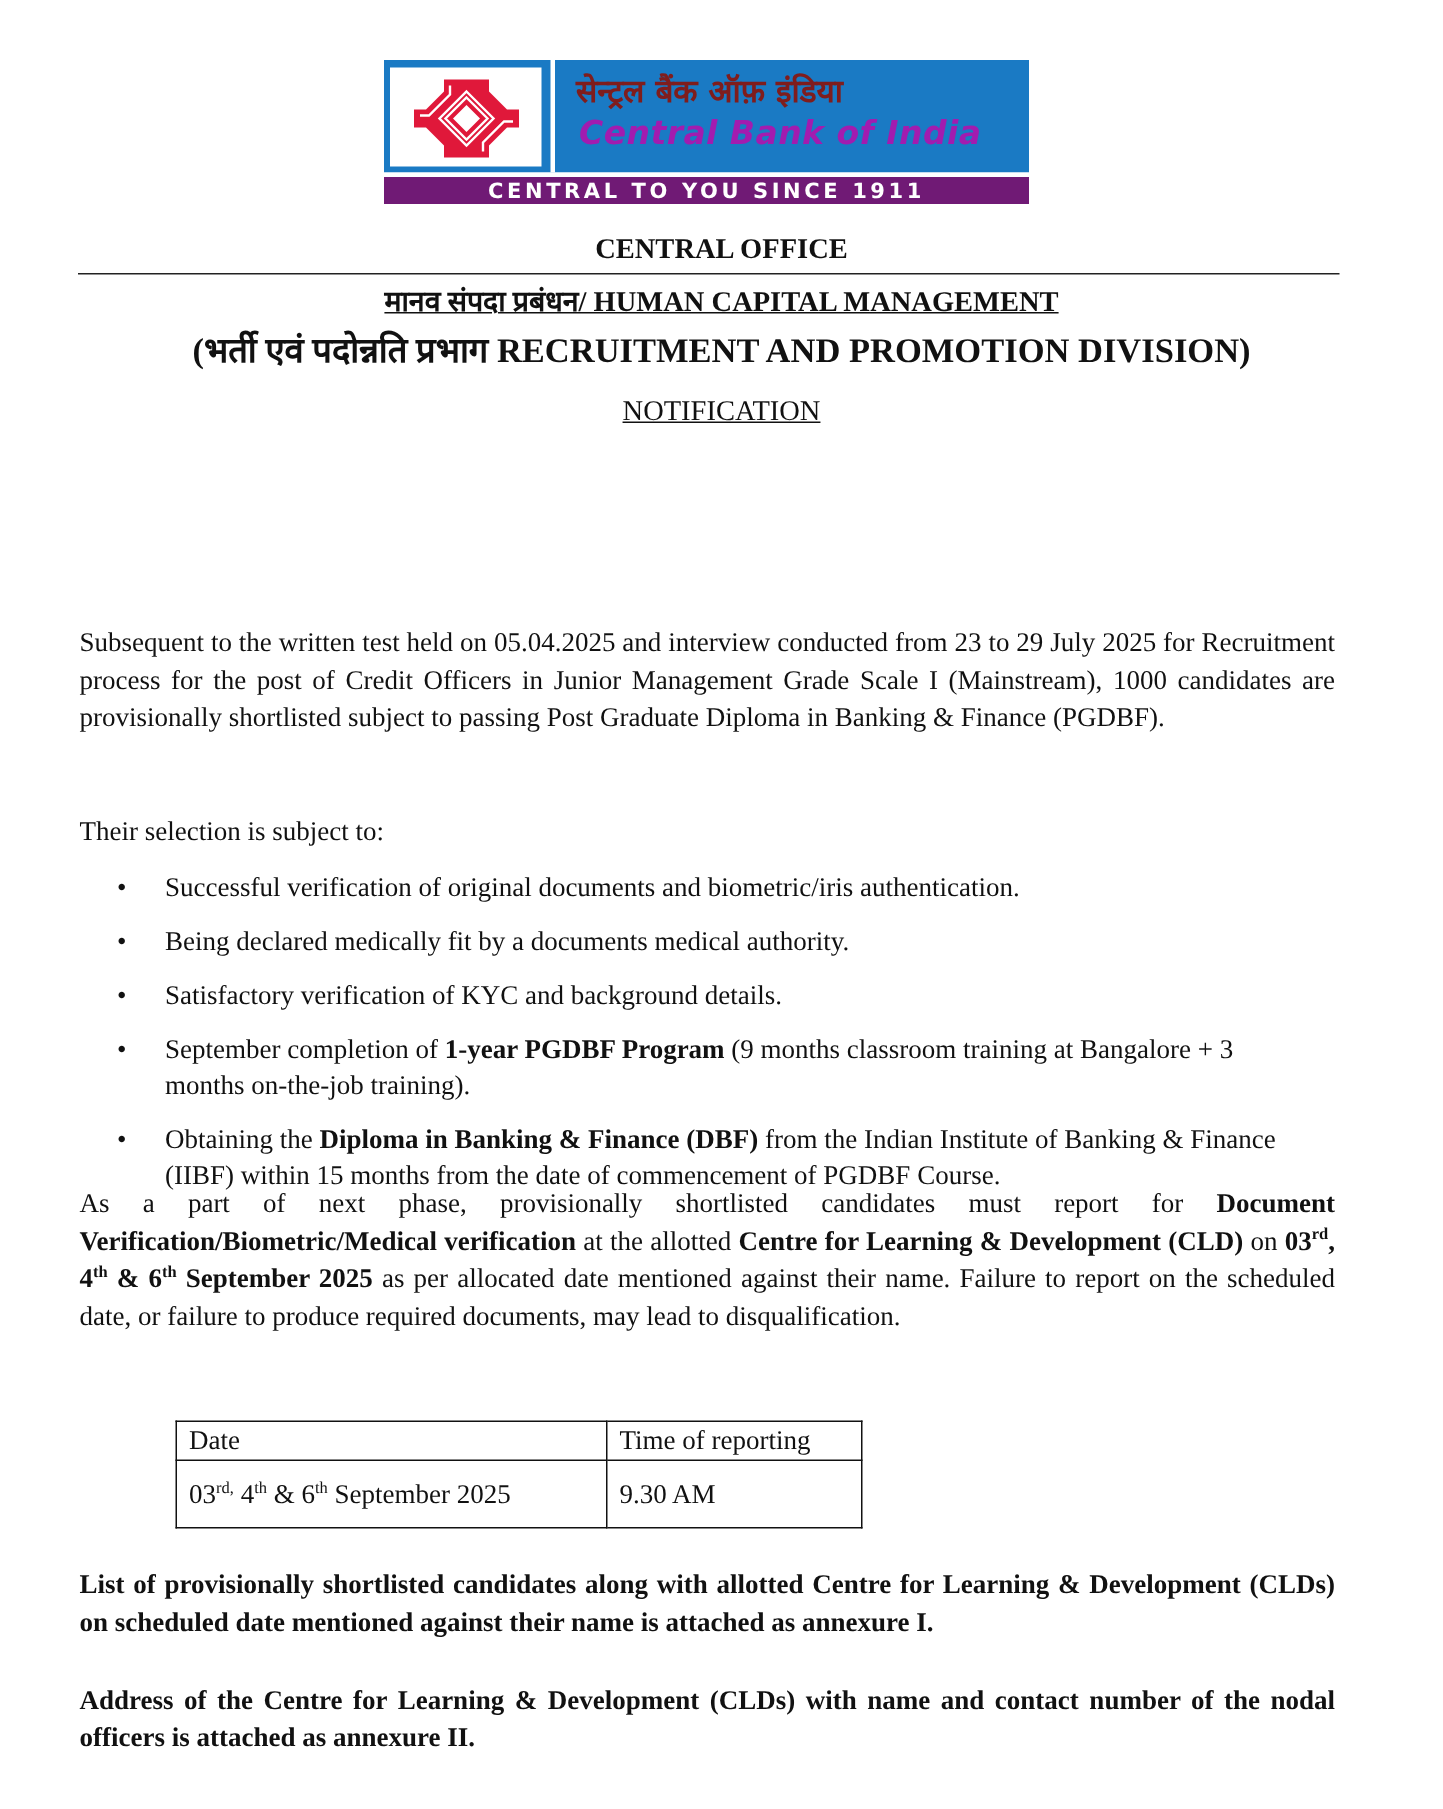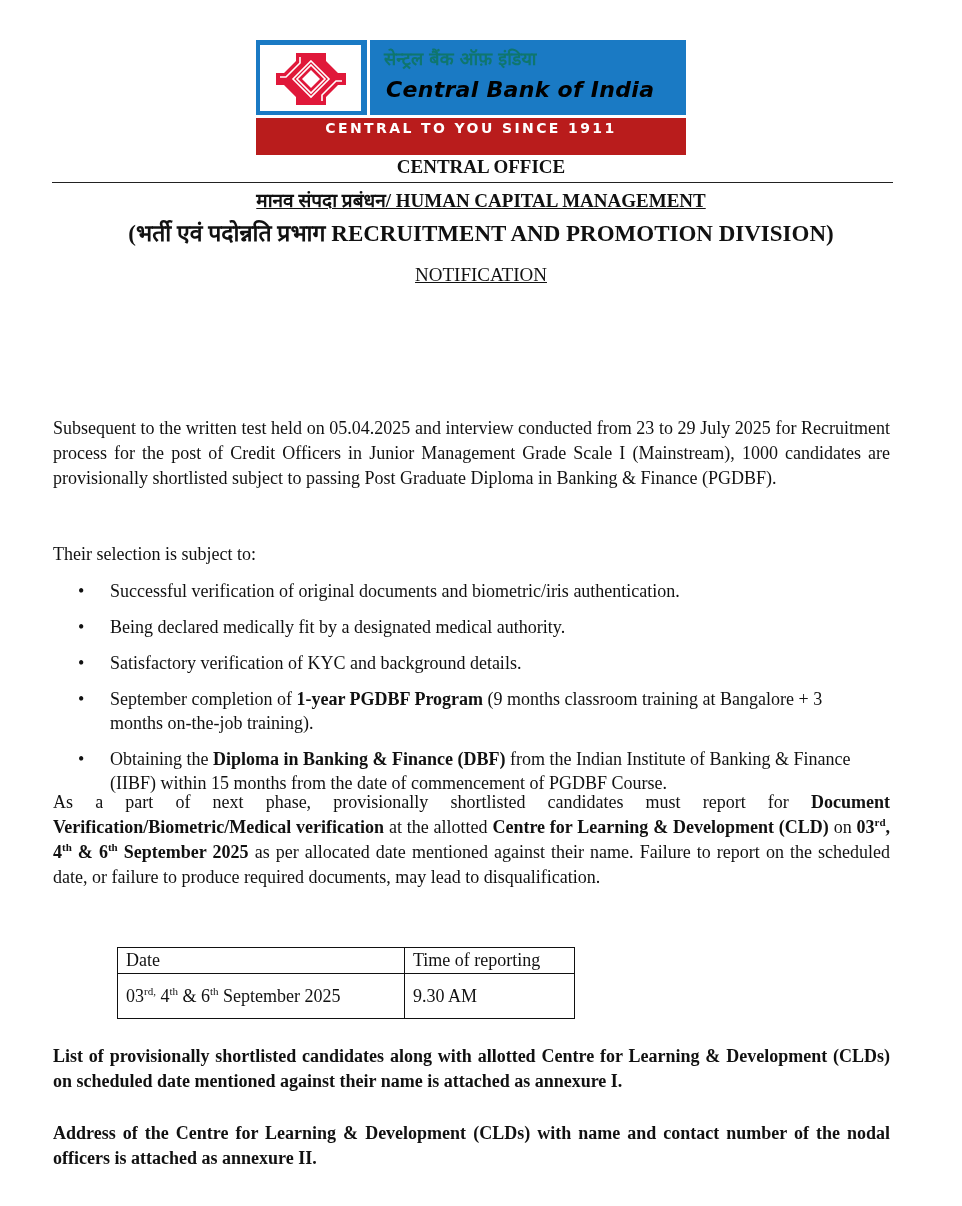--- a/index.html
+++ b/index.html
@@ -6,26 +6,26 @@
   body { width: 962px; height: 1206px; position: relative; overflow: hidden;
          font-family: "Liberation Serif", serif; color: #111; }
   .page { position: absolute; left: 0; top: 0; width: 962px; height: 1206px; }
 
   
   .logo { position: absolute; left: 256px; top: 40px; width: 430px; height: 98px; }
   .logo-top { position: absolute; left: 0; top: 0; width: 430px; height: 75px; background: #1a7ac4; }
   .logo-emblem-box { position: absolute; left: 4px; top: 5px; width: 101px; height: 66px; background: #ffffff; }
   .logo-divider { position: absolute; left: 111px; top: 0; width: 3px; height: 75px; background: #ffffff; }
   .logo-white-strip { position: absolute; left: 0; top: 75px; width: 430px; height: 3px; background: #ffffff; }
-  .logo-bottom { position: absolute; left: 0; top: 78px; width: 430px; height: 37px; background: #b91c1c;
+  .logo-bottom { position: absolute; left: 0; top: 78px; width: 430px; height: 18px; background: #701a75;
                  color: #fff; font-family: "DejaVu Sans", sans-serif; font-weight: bold; font-size: 14px;
                  letter-spacing: 2.4px; text-align: center; line-height: 20px; }
-  .logo-hindi { position: absolute; left: 128px; top: 6px; color: #0f766e; font-family: "DejaVu Sans", sans-serif;
-                font-weight: bold; font-size: 18px; white-space: nowrap; }
-  .logo-english { position: absolute; left: 130px; top: 37px; color: #000000; font-family: "DejaVu Sans", sans-serif;
+  .logo-hindi { position: absolute; left: 128px; top: 6px; color: #7f1d1d; font-family: "DejaVu Sans", sans-serif;
+                font-weight: bold; font-size: 21px; white-space: nowrap; }
+  .logo-english { position: absolute; left: 130px; top: 37px; color: #a21caf; font-family: "DejaVu Sans", sans-serif;
                   font-weight: bold; font-style: italic; font-size: 22px; white-space: nowrap; letter-spacing: 0.3px; }
   .emblem { position: absolute; left: 14px; top: 6px; }
 
   
   .center { position: absolute; left: 0; width: 962px; text-align: center; white-space: nowrap; }
   .h-office { top: 156px; font-weight: bold; font-size: 19px; }
   .hr { position: absolute; left: 52px; top: 182px; width: 841px; height: 0; border-top: 1.3px solid #222; }
   .h-hcm { top: 187px; font-weight: bold; font-size: 19px; text-decoration: underline; }
   .h-rpd { top: 216px; font-weight: bold; font-size: 23px; }
   .h-notif { top: 264px; font-weight: normal; font-size: 19px; text-decoration: underline; }
@@ -91,21 +91,21 @@
 
   <div class="block sel-intro">Their selection is subject to:</div>
 
   <ul class="bullets">
     <li>
       <span class="dot">•</span>
       <span>Successful verification of original documents and biometric/iris authentication.</span>
     </li>
     <li>
       <span class="dot">•</span>
-      <span>Being declared medically fit by a designated medical authority.</span>
+      <span>Being declared medically fit by a documents medical authority.</span>
     </li>
     <li>
       <span class="dot">•</span>
       <span>Satisfactory verification of KYC and background details.</span>
     </li>
     <li class="b-tall">
       <span class="dot">•</span>
       <span><span>September completion of </span><b>1-year PGDBF Program</b><span> (9 months classroom training at Bangalore + 3 months on-the-job training).</span></span>
     </li>
     <li>

